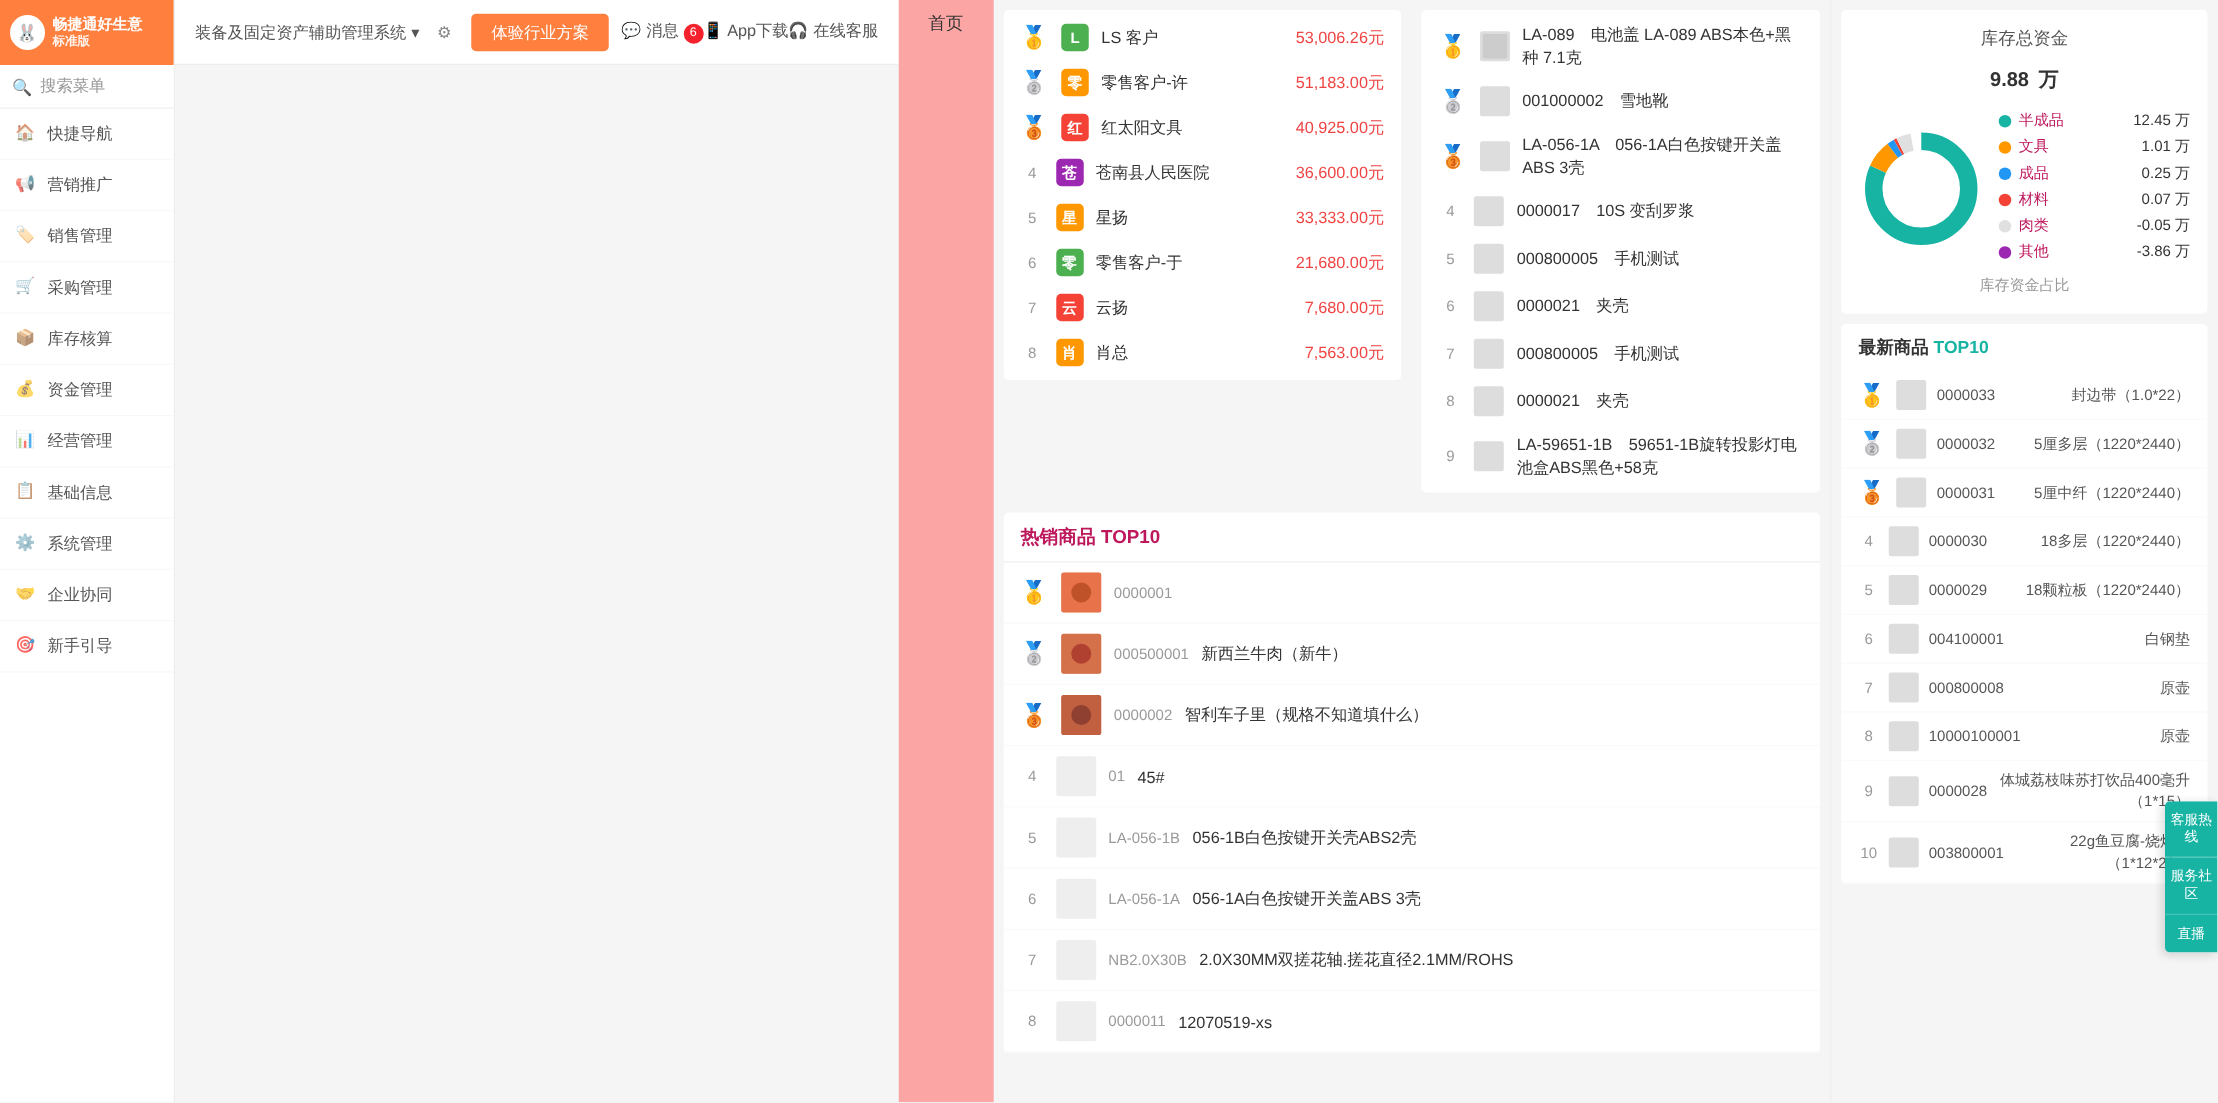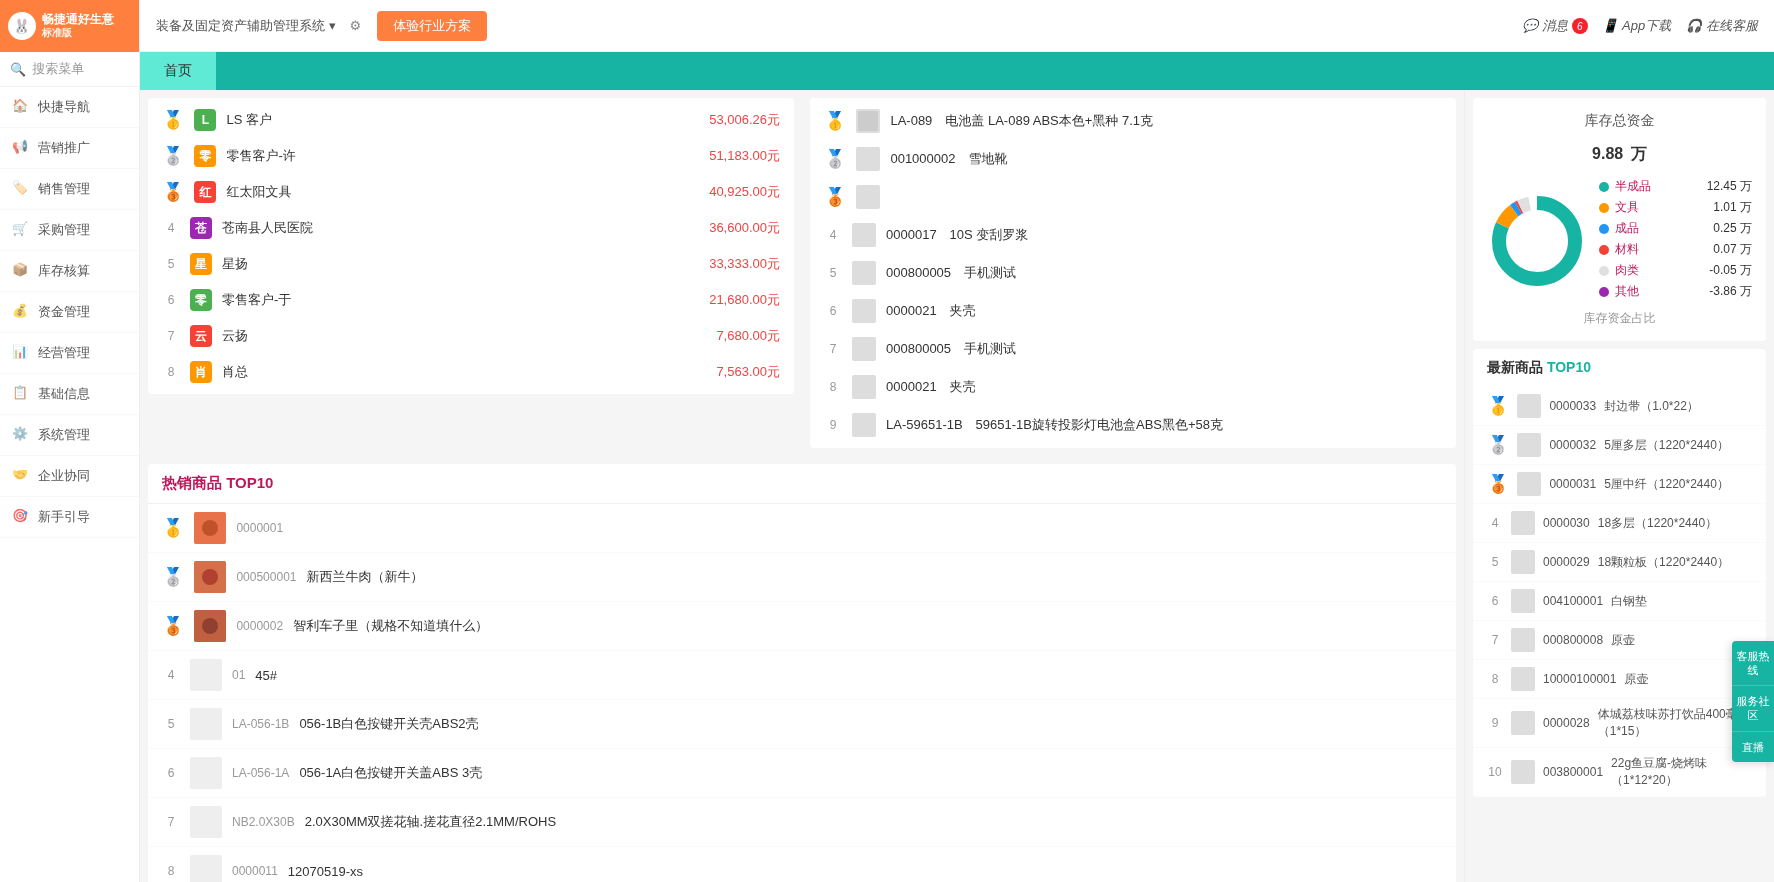--- a/index.html
+++ b/index.html
@@ -47,21 +47,21 @@
       display: flex; align-items: center; gap: 8px;
       padding: 11px 12px;
       cursor: pointer;
       color: #555;
       font-size: 13px;
       border-bottom: 1px solid #f8f8f8;
     }
     .sidebar-item-icon { width: 18px; height: 18px; opacity: 0.7; }
 
     
-    .main { flex: 1; display: flex; flex-direction: column; overflow: hidden; }
+    .main { flex: 1; display: flex; flex-direction: row; overflow: hidden; }
 
     
     .topbar {
       background: #fff;
       height: 52px;
       display: flex; align-items: center;
       padding: 0 16px;
       border-bottom: 1px solid #eee;
       gap: 10px;
     }
@@ -70,37 +70,37 @@
     .topbar-btn {
       background: #ff7f3e;
       color: #fff;
       border: none;
       border-radius: 4px;
       padding: 6px 16px;
       font-size: 13px;
       cursor: pointer;
       margin-left: 6px;
     }
-    .topbar-right { margin-left: auto; display: flex; align-items: flex-start; gap: 15px; color: #555; font-size: 13px; font-style: italic; }
+    .topbar-right { margin-left: auto; display: flex; align-items: flex-start; gap: 0; color: #555; font-size: 13px; }
     .topbar-badge { background: #f5222d; color: #fff; border-radius: 50%; width: 16px; height: 16px; font-size: 10px; display: inline-flex; align-items: center; justify-content: center; }
 
     
     .nav-tabs {
       background: #17b3a3;
       display: flex;
       padding: 0;
     }
     .nav-tab {
       padding: 10px 24px;
       color: #fff;
       font-size: 14px;
       cursor: pointer;
       background: #17b3a3;
     }
-    .nav-tab.active { background: #5eead4; color: #333; }
+    .nav-tab.active { background: #fca5a5; color: #333; }
 
     
     .content { flex: 1; display: flex; overflow: hidden; }
 
     
     .content-left {
       flex: 1;
       overflow-y: auto;
       padding: 0;
       background: #f5f5f5;
@@ -178,21 +178,21 @@
       display: flex; align-items: center;
       padding: 7px 14px;
       gap: 8px;
       font-size: 12px;
       color: #333;
       border-bottom: 1px solid #fafafa;
     }
     .newest-rank { width: 16px; text-align: center; color: #999; font-size: 12px; }
     .newest-img { width: 24px; height: 24px; background: #ddd; border-radius: 2px; display: flex; align-items: center; justify-content: center; font-size: 9px; color: #aaa; }
     .newest-code { color: #555; }
-    .newest-name { flex: 1; color: #555; }
+    .newest-name { flex: 1; color: #555; text-align: right; }
 
     
     .float-service {
       position: fixed;
       right: 0; bottom: 120px;
       width: 42px;
       border-radius: 4px 0 0 4px;
       overflow: hidden;
       box-shadow: -2px 2px 8px rgba(0,0,0,0.15);
       z-index: 999;
@@ -387,20 +387,21 @@
                 <span class="rank-name">LA-089　电池盖 LA-089 ABS本色+黑种 7.1克</span>
               </div>
               <div class="rank-item">
                 <span class="medal-silver">🥈</span>
                 <div class="newest-img" style="background:#ddd;"></div>
                 <span class="rank-name">001000002　雪地靴</span>
               </div>
               <div class="rank-item">
                 <span class="medal-bronze">🥉</span>
                 <div class="newest-img" style="background:#ddd;"></div>
+                <span class="rank-name">LA-056-1A　056-1A白色按键开关盖ABS 3壳</span>
               </div>
               <div class="rank-item">
                 <span class="rank-num">4</span>
                 <div class="newest-img" style="background:#ddd;"></div>
                 <span class="rank-name">0000017　10S 变刮罗浆</span>
               </div>
               <div class="rank-item">
                 <span class="rank-num">5</span>
                 <div class="newest-img" style="background:#ddd;"></div>
                 <span class="rank-name">000800005　手机测试</span>

